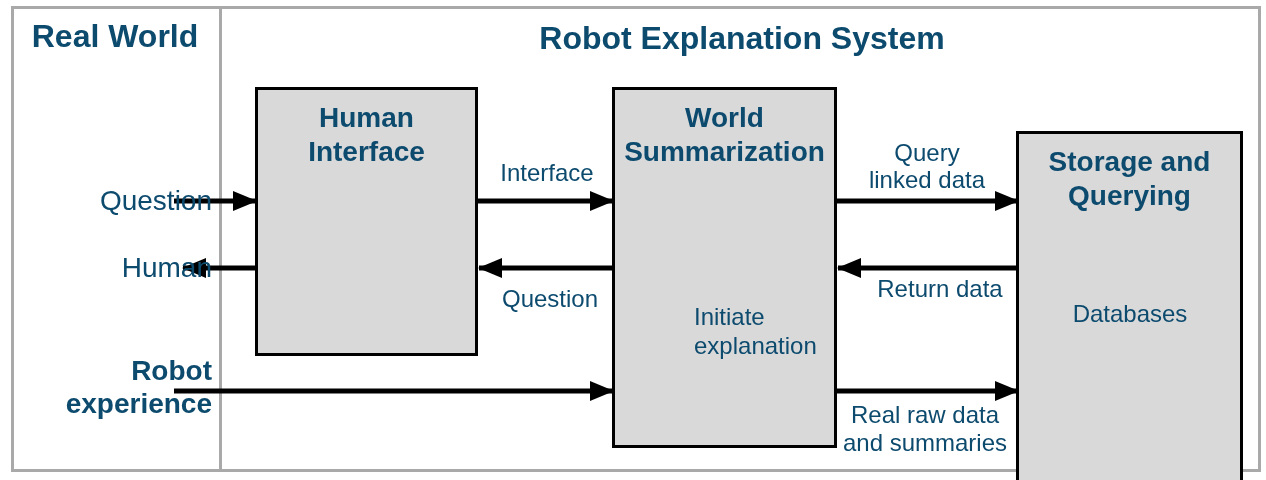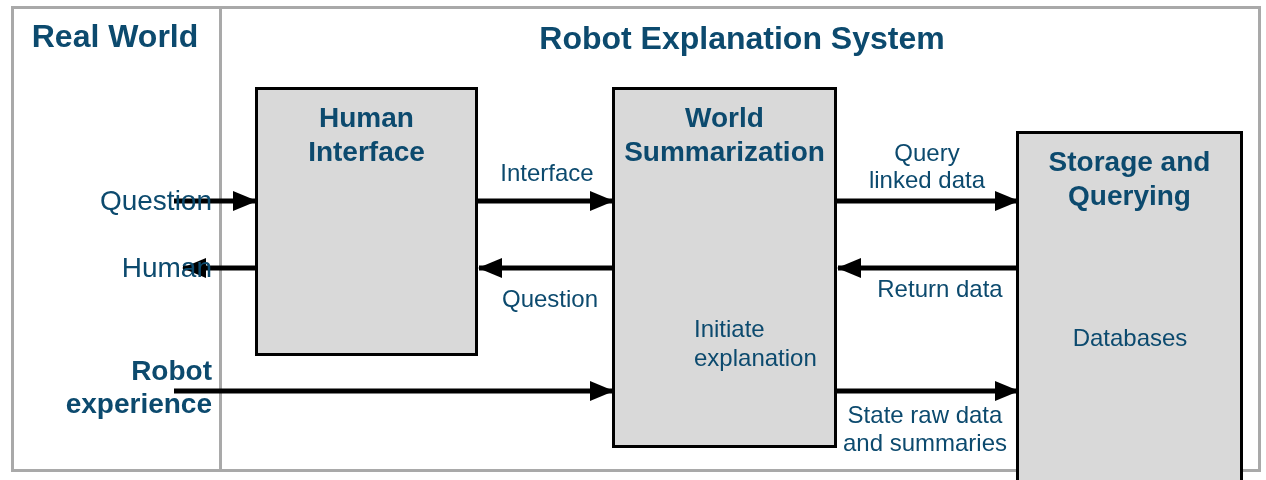--- a/index.html
+++ b/index.html
@@ -41,22 +41,22 @@
   .lbl-robot{top:354px;font-weight:bold;}
   .flow-label{
     position:absolute;font-size:24px;line-height:27px;text-align:center;
     white-space:pre-line;
   }
   .lbl-semantics{left:462px;top:159px;width:170px;}
   .lbl-summaries{left:465px;top:285px;width:170px;}
   .lbl-query{left:837px;top:139px;width:180px;}
   .lbl-return{left:850px;top:275px;width:180px;}
   .lbl-save{left:823px;top:401px;width:204px;line-height:28px;}
-  .lbl-initiate{left:694px;top:314px;width:140px;text-align:left;line-height:29px;}
-  .lbl-databases{left:1050px;top:300px;width:160px;margin-top:24px;}
+  .lbl-initiate{left:694px;top:302px;width:140px;text-align:left;line-height:29px;}
+  .lbl-databases{left:1050px;top:300px;width:160px;}
   svg.overlay{position:absolute;left:0;top:0;width:1266px;height:480px;}
 </style>
 </head>
 <body>
 
 <div id="canvas">
 
   <div class="frame"></div>
   <div class="divider"></div>
 
@@ -116,19 +116,19 @@
   <div class="io-label lbl-question">Question</div>
   <div class="io-label lbl-output">Human</div>
   <div class="io-label lbl-robot">Robot
 experience</div>
 
   <div class="flow-label lbl-semantics">Interface</div>
   <div class="flow-label lbl-summaries">Question</div>
   <div class="flow-label lbl-query">Query
 linked data</div>
   <div class="flow-label lbl-return">Return data</div>
-  <div class="flow-label lbl-save">State raw data
+  <div class="flow-label lbl-save">Real raw data
 and summaries</div>
   <div class="flow-label lbl-initiate">Initiate
 explanation</div>
   <div class="flow-label lbl-databases">Databases</div>
 
 </div>
 
 </body></html>

